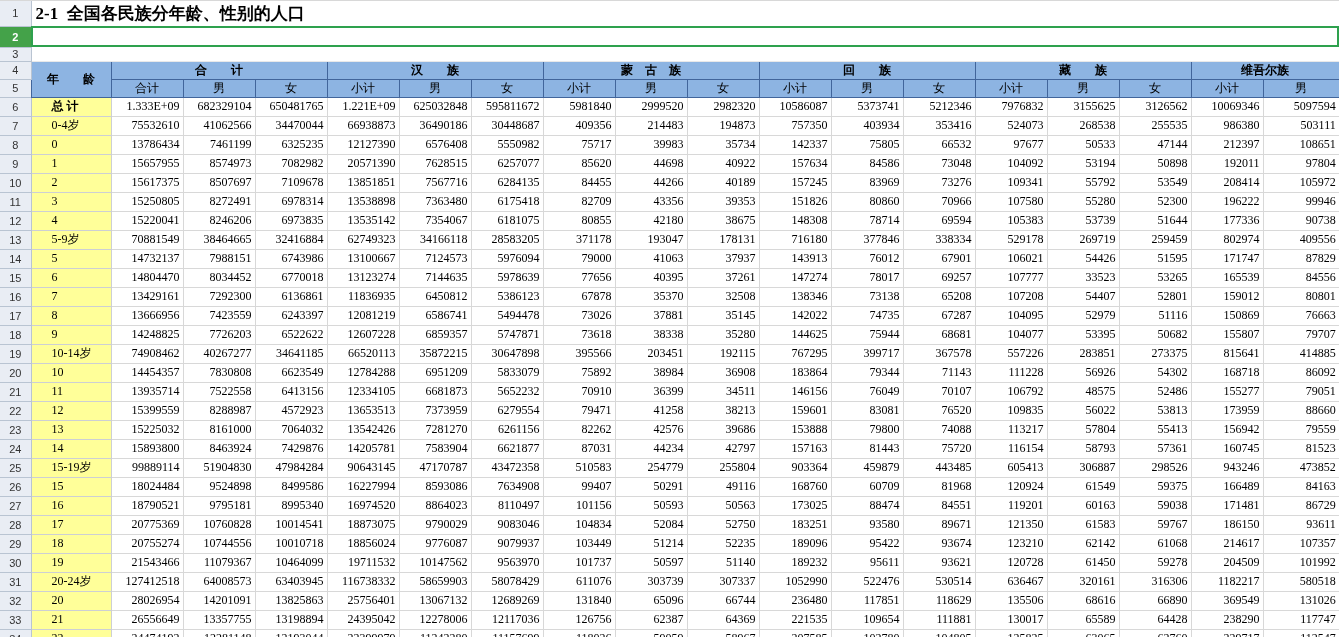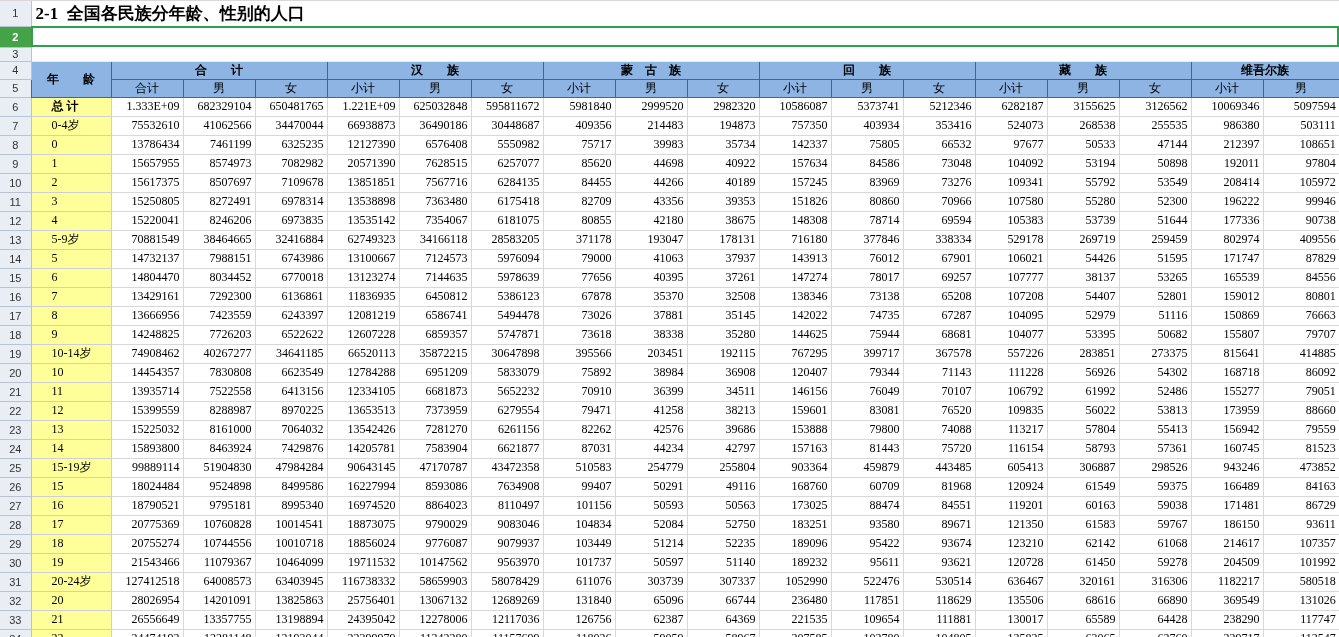--- a/index.html
+++ b/index.html
@@ -104,21 +104,21 @@
           <td class="num">650481765</td>
           <td class="num">1.221E+09</td>
           <td class="num">625032848</td>
           <td class="num">595811672</td>
           <td class="num">5981840</td>
           <td class="num">2999520</td>
           <td class="num">2982320</td>
           <td class="num">10586087</td>
           <td class="num">5373741</td>
           <td class="num">5212346</td>
-          <td class="num">6282187</td>
+          <td class="num">7976832</td>
           <td class="num">3155625</td>
           <td class="num">3126562</td>
           <td class="num">10069346</td>
           <td class="num">5097594</td>
         </tr>
         <tr>
           <td class="gutter">7</td>
           <td class="age">0-4岁</td>
           <td class="num">75532610</td>
           <td class="num">41062566</td>
@@ -294,21 +294,21 @@
           <td class="num">13123274</td>
           <td class="num">7144635</td>
           <td class="num">5978639</td>
           <td class="num">77656</td>
           <td class="num">40395</td>
           <td class="num">37261</td>
           <td class="num">147274</td>
           <td class="num">78017</td>
           <td class="num">69257</td>
           <td class="num">107777</td>
-          <td class="num">38137</td>
+          <td class="num">33523</td>
           <td class="num">53265</td>
           <td class="num">165539</td>
           <td class="num">84556</td>
         </tr>
         <tr>
           <td class="gutter">16</td>
           <td class="age">7</td>
           <td class="num">13429161</td>
           <td class="num">7292300</td>
           <td class="num">6136861</td>
@@ -395,21 +395,21 @@
           <td class="age">10</td>
           <td class="num">14454357</td>
           <td class="num">7830808</td>
           <td class="num">6623549</td>
           <td class="num">12784288</td>
           <td class="num">6951209</td>
           <td class="num">5833079</td>
           <td class="num">75892</td>
           <td class="num">38984</td>
           <td class="num">36908</td>
-          <td class="num">120407</td>
+          <td class="num">183864</td>
           <td class="num">79344</td>
           <td class="num">71143</td>
           <td class="num">111228</td>
           <td class="num">56926</td>
           <td class="num">54302</td>
           <td class="num">168718</td>
           <td class="num">86092</td>
         </tr>
         <tr>
           <td class="gutter">21</td>
@@ -420,31 +420,31 @@
           <td class="num">12334105</td>
           <td class="num">6681873</td>
           <td class="num">5652232</td>
           <td class="num">70910</td>
           <td class="num">36399</td>
           <td class="num">34511</td>
           <td class="num">146156</td>
           <td class="num">76049</td>
           <td class="num">70107</td>
           <td class="num">106792</td>
-          <td class="num">61992</td>
+          <td class="num">48575</td>
           <td class="num">52486</td>
           <td class="num">155277</td>
           <td class="num">79051</td>
         </tr>
         <tr>
           <td class="gutter">22</td>
           <td class="age">12</td>
           <td class="num">15399559</td>
           <td class="num">8288987</td>
-          <td class="num">8970225</td>
+          <td class="num">4572923</td>
           <td class="num">13653513</td>
           <td class="num">7373959</td>
           <td class="num">6279554</td>
           <td class="num">79471</td>
           <td class="num">41258</td>
           <td class="num">38213</td>
           <td class="num">159601</td>
           <td class="num">83081</td>
           <td class="num">76520</td>
           <td class="num">109835</td>

